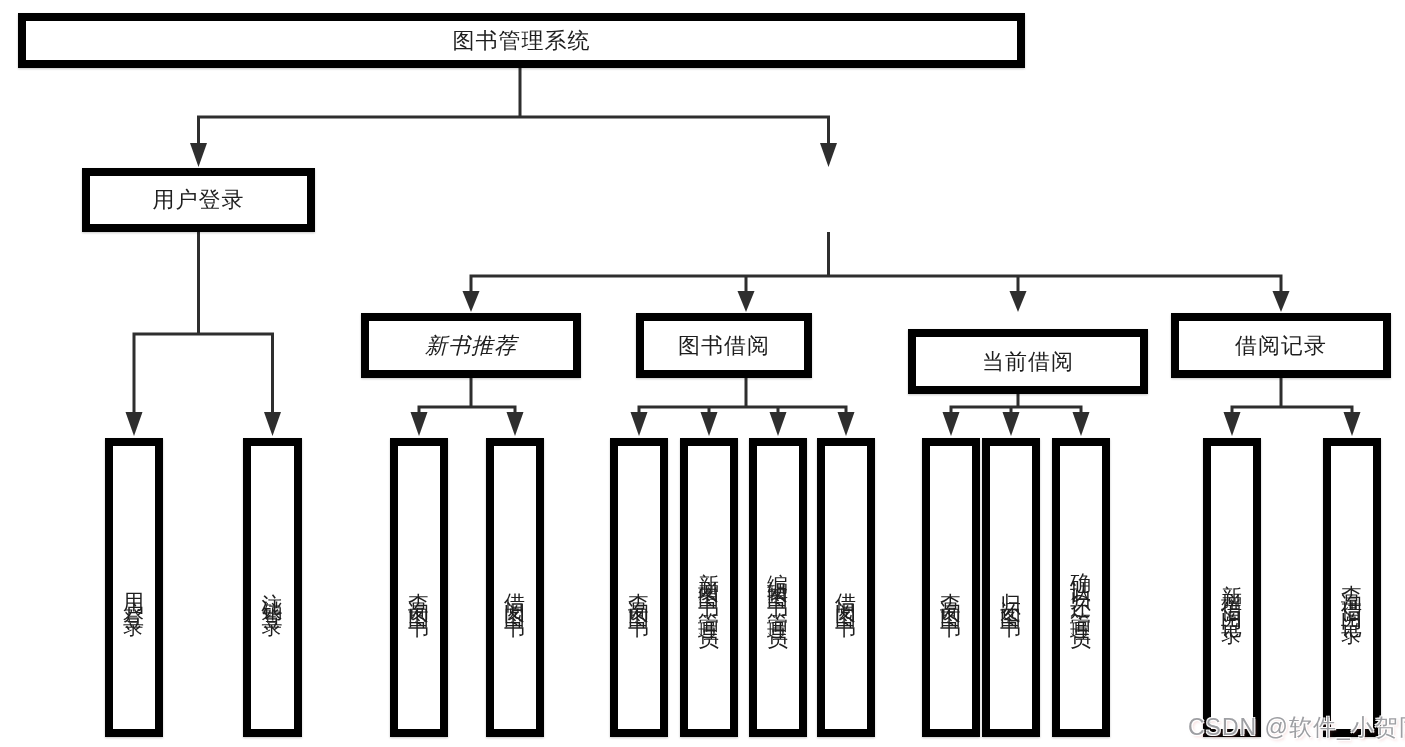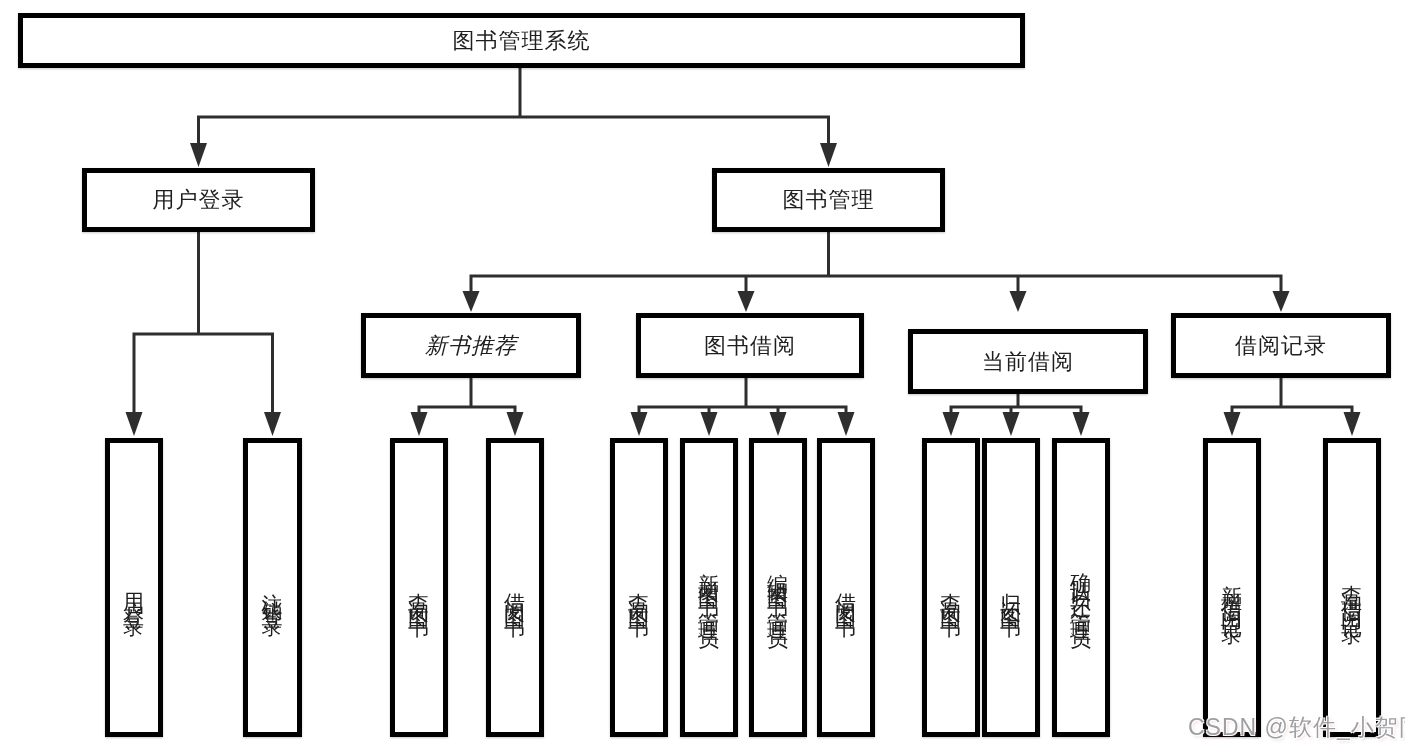--- a/index.html
+++ b/index.html
@@ -20,21 +20,21 @@
     position: absolute;
     left: 0; top: 0;
     width: 1405px;
     height: 747px;
     z-index: 0;
   }
   .box {
     position: absolute;
     box-sizing: border-box;
     background: #ffffff;
-    border: 5px solid #000000;
+    border: 8px solid #000000;
     box-shadow: 0 1px 2px rgba(0,0,0,0.22);
     display: flex;
     align-items: center;
     justify-content: center;
     z-index: 1;
     font-size: 22px;
     letter-spacing: 1px;
     white-space: nowrap;
   }
   .box.v {
@@ -107,24 +107,23 @@
       <polygon points="1002.5,412 1019.5,412 1011,436"></polygon>
       <polygon points="1072.5,412 1089.5,412 1081,436"></polygon>
       <polygon points="1223.5,412 1240.5,412 1232,436"></polygon>
       <polygon points="1343.5,412 1360.5,412 1352,436"></polygon>
     </g>
   </svg>
 
   <div class="box" style="left:18px; top:13px; width:1007px; height:55px;">图书管理系统</div>
 
   <div class="box" style="left:82px; top:168px; width:233px; height:64px;">用户登录</div>
-  <div class="box" style="left:712px; top:168px; width:233px; height:64px;">图书管理</div>
 
   <div class="box" style="left:361px; top:313px; width:220px; height:65px;font-style:italic;">新书推荐</div>
-  <div class="box" style="left:636px; top:313px; width:228px; height:65px;">图书借阅</div>
+  <div class="box" style="left:636px; top:313px; width:176px; height:65px;">图书借阅</div>
   <div class="box" style="left:908px; top:313px; width:240px; height:65px;margin-top:16px;">当前借阅</div>
   <div class="box" style="left:1171px; top:313px; width:220px; height:65px;">借阅记录</div>
 
   <div class="box v" style="left:105px; top:438px; width:58px; height:299px;">用户登录</div>
   <div class="box v" style="left:243px; top:438px; width:59px; height:299px;">注销登录</div>
 
   <div class="box v" style="left:390px; top:438px; width:58px; height:299px;">查询图书</div>
   <div class="box v" style="left:486px; top:438px; width:58px; height:299px;">借阅图书</div>
 
   <div class="box v" style="left:610px; top:438px; width:58px; height:299px;">查询图书</div>

